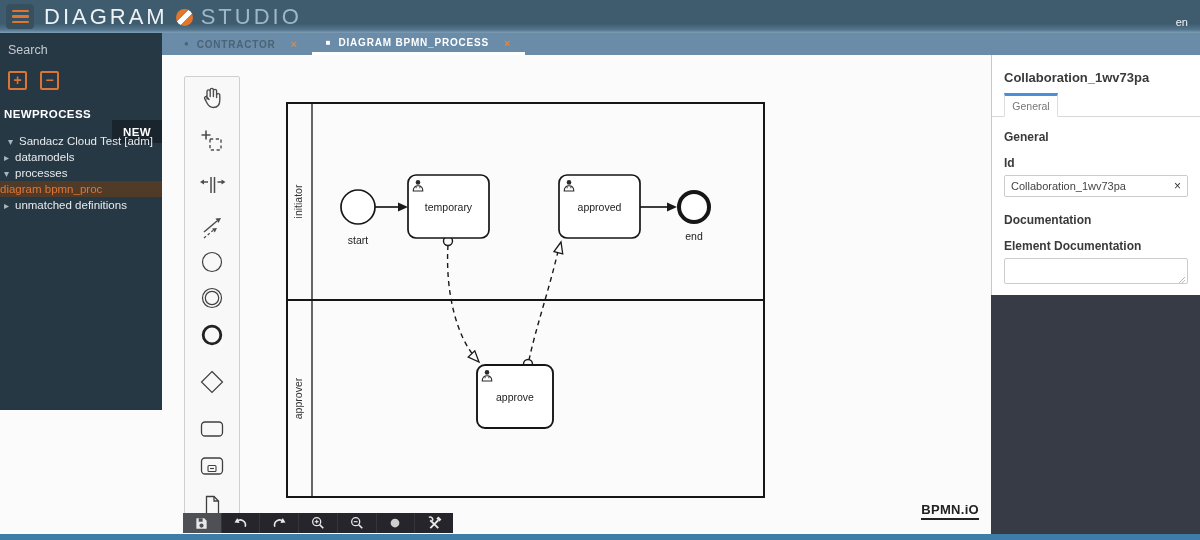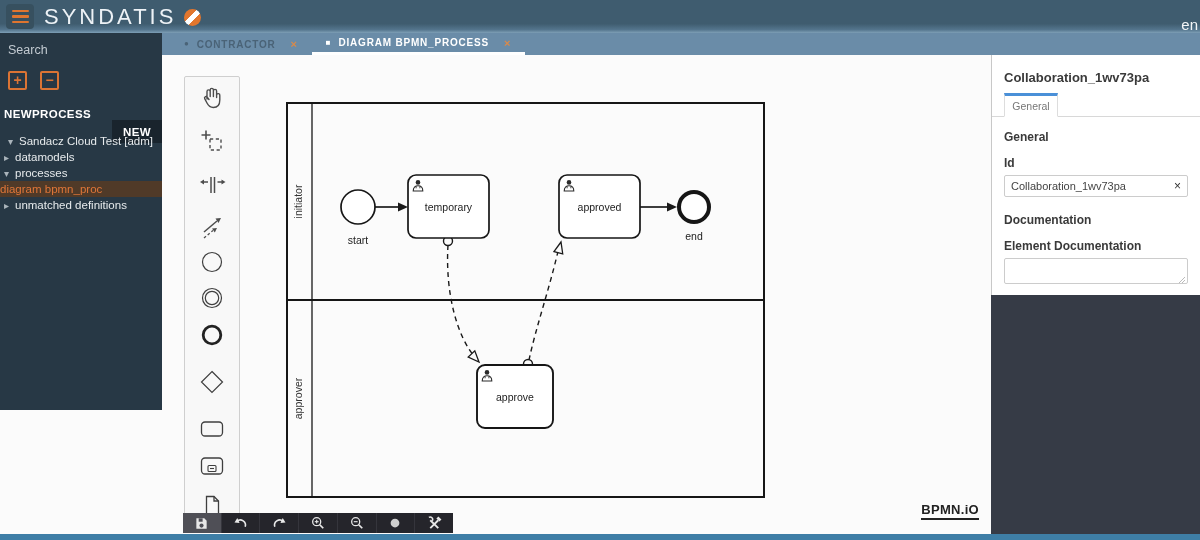--- a/index.html
+++ b/index.html
@@ -11,21 +11,21 @@
     background:linear-gradient(to bottom,#3f5c6f 0%,#3f5c6f 72%,#54758d 90%,#7e9fb6 100%); z-index:30; }
   .hamburger { position:absolute; left:6px; top:4px; width:28px; height:25px; background:#37505f;
     border:none; border-radius:4px; cursor:pointer; display:flex; flex-direction:column; justify-content:center; gap:3px; align-items:center; }
   .hamburger span { display:block; width:17px; height:2.5px; background:#df752f; border-radius:1px; }
   .brand { position:absolute; left:44px; top:2px; height:30px; display:flex; align-items:center;
     font-size:22px; letter-spacing:3px; font-weight:400; }
   .brand .primary { color:#edf2f6; }
   .brand .logo { width:17px; height:17px; border-radius:50%; margin:0 8px;
     background:linear-gradient(135deg,#e2762d 0 40%,#ffffff 40% 60%,#e2762d 60% 100%); }
   .brand .secondary { color:#9db7c8; }
-  .lang { position:absolute; right:2px; top:16px; color:#f2f5f7; font-size:15px; }
+  .lang { position:absolute; right:12px; top:16px; color:#f2f5f7; font-size:11px; }
 
   
   .sidebar { position:absolute; left:0; top:33px; width:162px; height:377px; background:#273845; z-index:20; }
   .search-input { display:block; width:146px; margin:10px 8px 0 8px; background:transparent; border:none;
     color:#c2cad1; font-size:12.5px; font-family:"Liberation Sans",sans-serif; outline:none; }
   .search-input::placeholder { color:#c2cad1; opacity:1; }
   .pm-row { margin:14px 8px 0 8px; display:flex; gap:13px; }
   .pm-btn { width:19px; height:19px; border:2px solid #db7434; background:transparent; color:#db7434;
     font-size:14px; font-weight:bold; line-height:13px; text-align:center; border-radius:2px; cursor:pointer; padding:0; }
   .np-row { margin-top:12px; height:23px; display:flex; align-items:center; }
@@ -98,22 +98,23 @@
 </head>
 <body>
 
 <div class="topbar">
   <button class="hamburger">
       <span></span>
       <span></span>
       <span></span>
     </button>
   <div class="brand">
-    <span class="primary">SYNDATIS</span>
+    <span class="primary">DIAGRAM</span>
     <span class="logo"></span>
+    <span class="secondary">STUDIO</span>
   </div>
   <span class="lang">en</span>
 </div>
 
 <div class="sidebar">
   <input class="search-input" type="text" placeholder="Search" style="">
   <div class="pm-row">
     <button class="pm-btn">+</button>
     <button class="pm-btn">−</button>
   </div>

